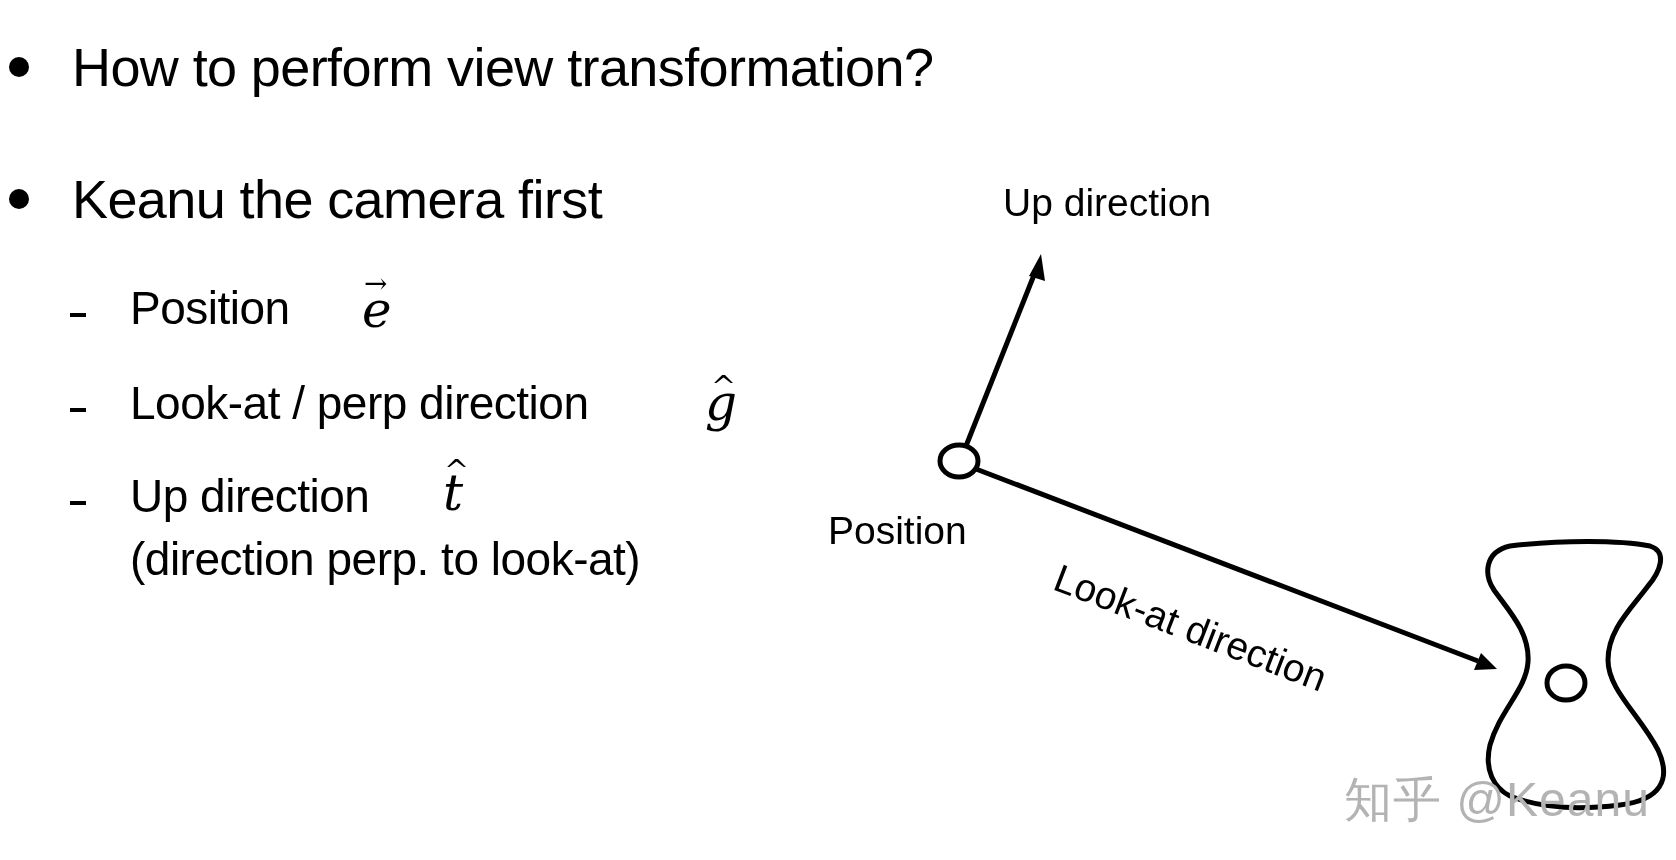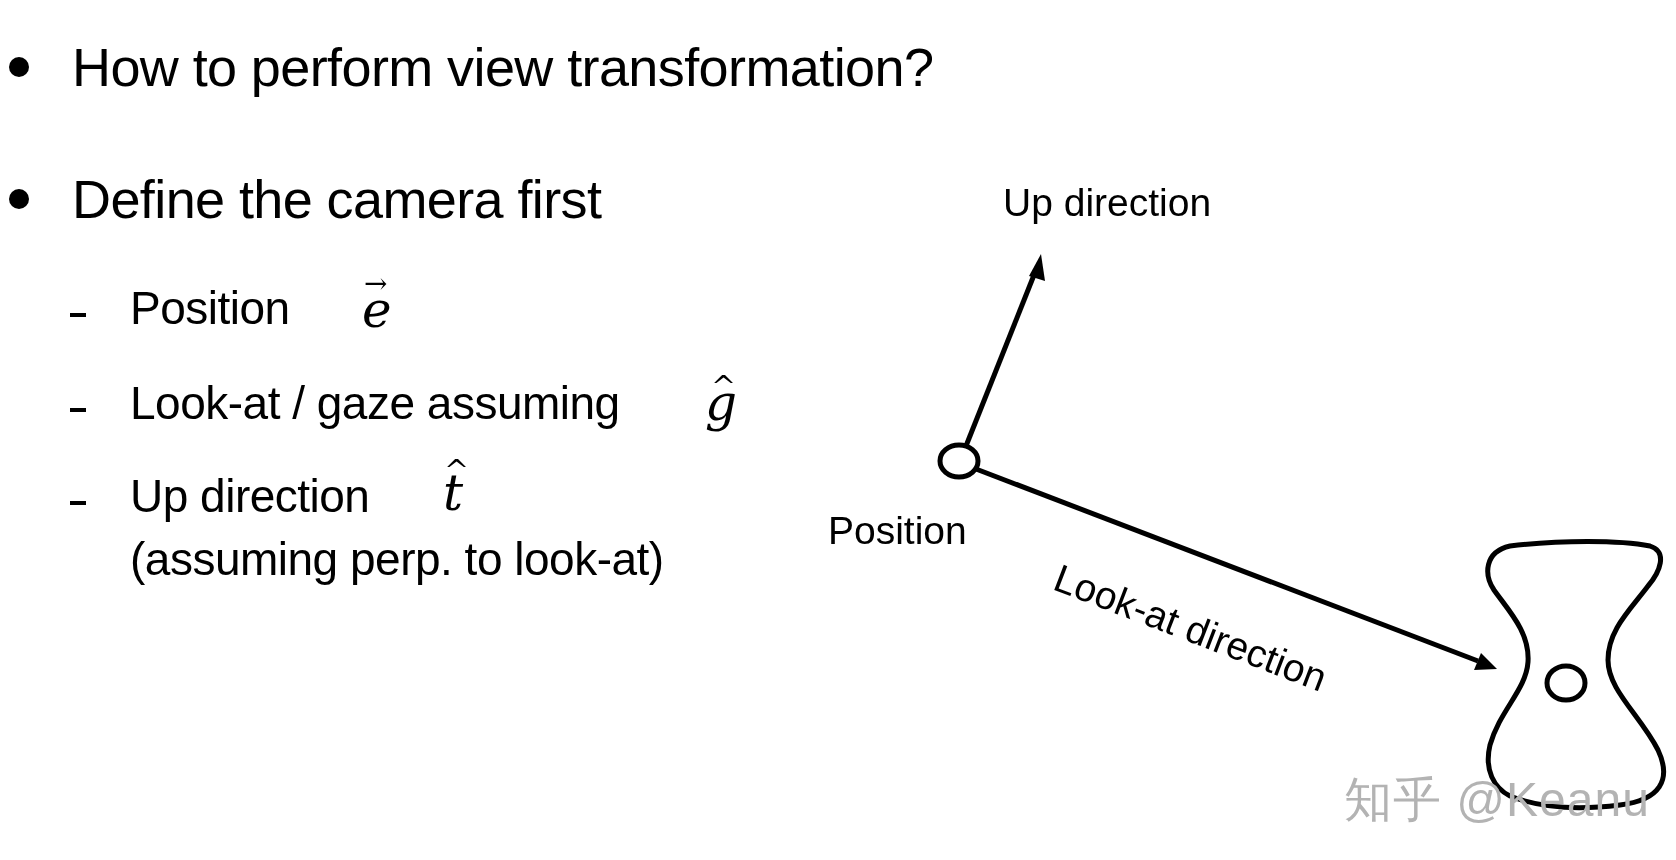--- a/index.html
+++ b/index.html
@@ -98,45 +98,45 @@
 </head>
 <body>
 
 <div class="bullet-line" style="top:40px;">
   <span class="bullet-dot" style="top:17px;"></span>
   <span class="bullet-text">How to perform view transformation?</span>
 </div>
 
 <div class="bullet-line" style="top:172px;">
   <span class="bullet-dot" style="top:17px;"></span>
-  <span class="bullet-text">Define the camera first</span>
+  <span class="bullet-text">Keanu the camera first</span>
 </div>
 
 <div class="sub-line" style="top:285px;">
   <span class="sub-dash" style="top:28px;"></span>
   <span class="sub-text">Position</span>
 </div>
 <span class="math" style="left:362px; top:285px;">e</span>
 <span class="math-accent" style="left:364px; top:270px; font-size:28px;">→</span>
 
 <div class="sub-line" style="top:380px;">
   <span class="sub-dash" style="top:28px;"></span>
-  <span class="sub-text">Look-at / gaze assuming</span>
+  <span class="sub-text">Look-at / perp direction</span>
 </div>
 <span class="math" style="left:705px; top:378px;">g</span>
 <span class="math-accent" style="left:711px; top:372px;">^</span>
 
 <div class="sub-line" style="top:473px;">
   <span class="sub-dash" style="top:28px;"></span>
   <span class="sub-text">Up direction</span>
 </div>
 <span class="math" style="left:443px; top:468px;">t</span>
 <span class="math-accent" style="left:444px; top:456px;">^</span>
 <div class="sub-line" style="top:536px;">
-  <span class="sub-text">(assuming perp. to look-at)</span>
+  <span class="sub-text">(direction perp. to look-at)</span>
 </div>
 
 <svg class="diagram" width="1676" height="860" viewBox="0 0 1676 860">
   <defs>
     <marker id="arrowhead" markerWidth="10" markerHeight="10" refX="7" refY="5" orient="auto" markerUnits="userSpaceOnUse">
       <path d="M0,0 L10,5 L0,10 Z" fill="#000"></path>
     </marker>
   </defs>
 
   <g>

